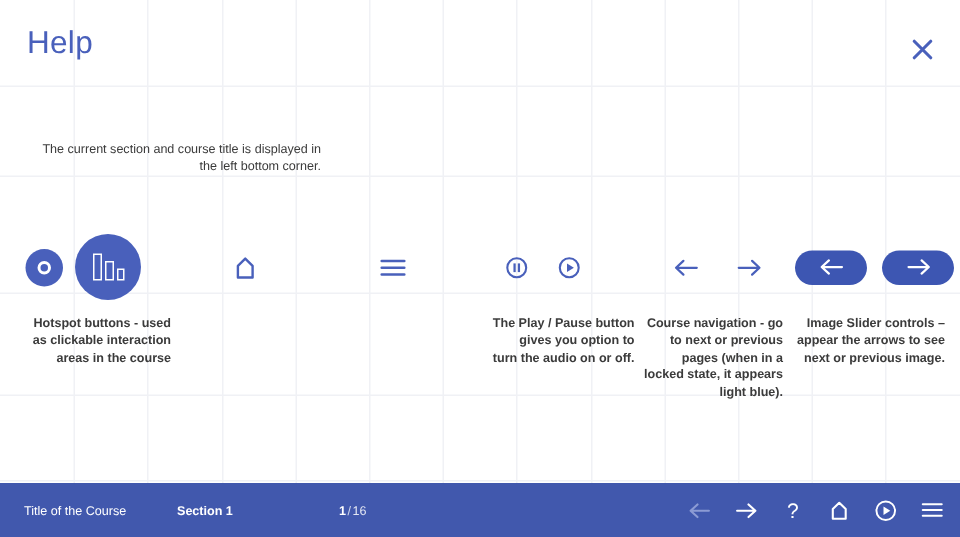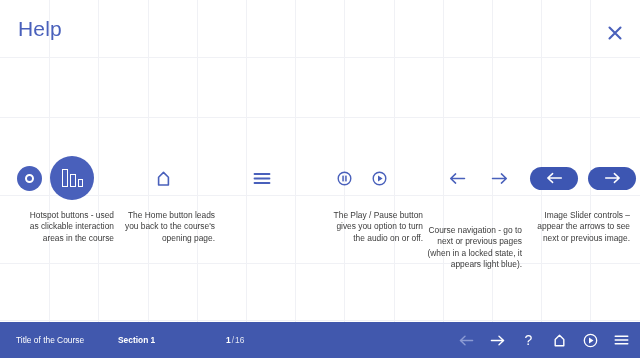--- a/index.html
+++ b/index.html
@@ -129,20 +129,21 @@
     cursor: pointer;
   }
 
   
   .caption {
     position: absolute;
     font-size: 8.4px;
     line-height: 11.4px;
     color: #3b3b3b;
     z-index: 2;
+    font-weight: bold;
   }
 
   
   #bottom-bar {
     position: absolute;
     left: 0; right: 0; bottom: 0;
     height: 36px;
     background: #4158ad;
     z-index: 4;
     display: flex;
@@ -213,20 +214,21 @@
     </div>
 
   <div id="page-title">Help</div>
 
   <div id="close-button">
     <svg width="22" height="22" viewBox="0 0 22 22" aria-hidden="true">
       <path d="M5.5 5.5 L16.5 16.5 M16.5 5.5 L5.5 16.5" stroke="#4960bb" stroke-width="2.1" stroke-linecap="round"></path>
     </svg>
   </div>
 
+  <div class="top-note" id="note-0">The current section and course title is displayed in the left bottom corner.</div>
 
   <div id="icon-row">
 
     <div class="icon-cell" style="left:17px;">
       <div class="hotspot-small">
         <span class="ring"></span>
       </div>
       <div class="hotspot-large">
         <span class="bars">
           <i class="b1"></i>
@@ -290,23 +292,22 @@
       <div class="pill-btn">
         <svg width="19" height="14" viewBox="0 0 19 14" aria-hidden="true">
           <path d="M2.7 7 H16 M11.4 2.6 L16.2 7 L11.4 11.4" fill="none" stroke="#ffffff" stroke-width="1.5" stroke-linecap="round" stroke-linejoin="round"></path>
         </svg>
       </div>
     </div>
 
   </div>
 
   <div class="caption" style="left:19px;  top:210px; width:95px;">Hotspot buttons - used as clickable interaction areas in the course</div>
-  <div class="caption" style="left:120px; top:210px; width:95px;">The Home button leads you back to the course's opening page.</div>
   <div class="caption" style="left:328px; top:210px; width:95px;">The Play / Pause button gives you option to turn the audio on or off.</div>
-  <div class="caption" style="left:427px; top:210px; width:95px;margin-top:15px;">Course navigation - go to next or previous pages (when in a locked state, it appears light blue).</div>
+  <div class="caption" style="left:427px; top:210px; width:95px;">Course navigation - go to next or previous pages (when in a locked state, it appears light blue).</div>
   <div class="caption" style="left:530px; top:210px; width:100px;">Image Slider controls – appear the arrows to see next or previous image.</div>
 
   <div id="bottom-bar">
     <div id="course-title">Title of the Course</div>
     <div id="section-label">Section 1</div>
     <div id="page-counter">
       <span class="cur">1</span><span class="sep">/</span><span class="tot">16</span>
     </div>
 
     <div id="bottom-icons">

